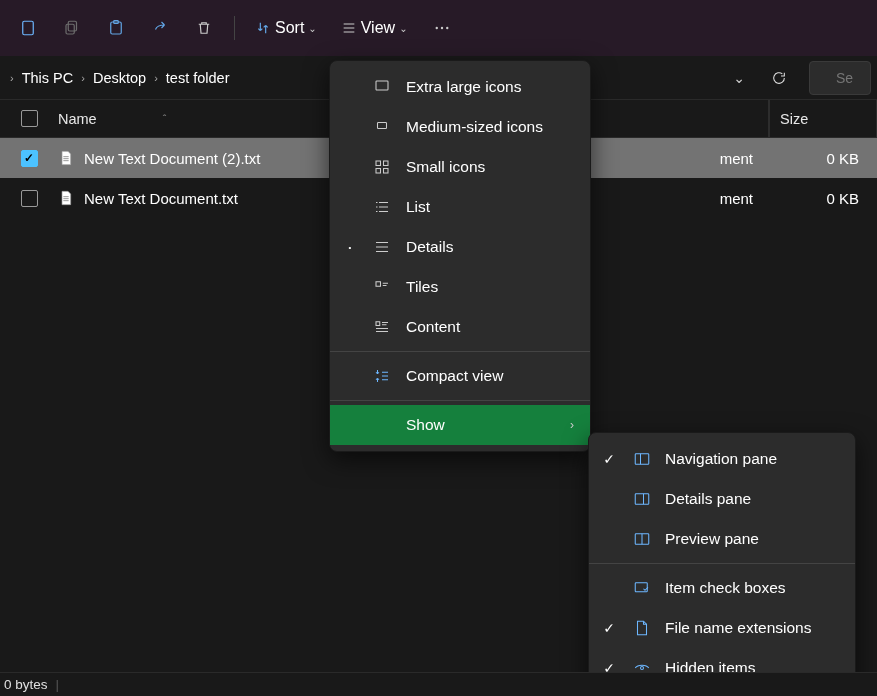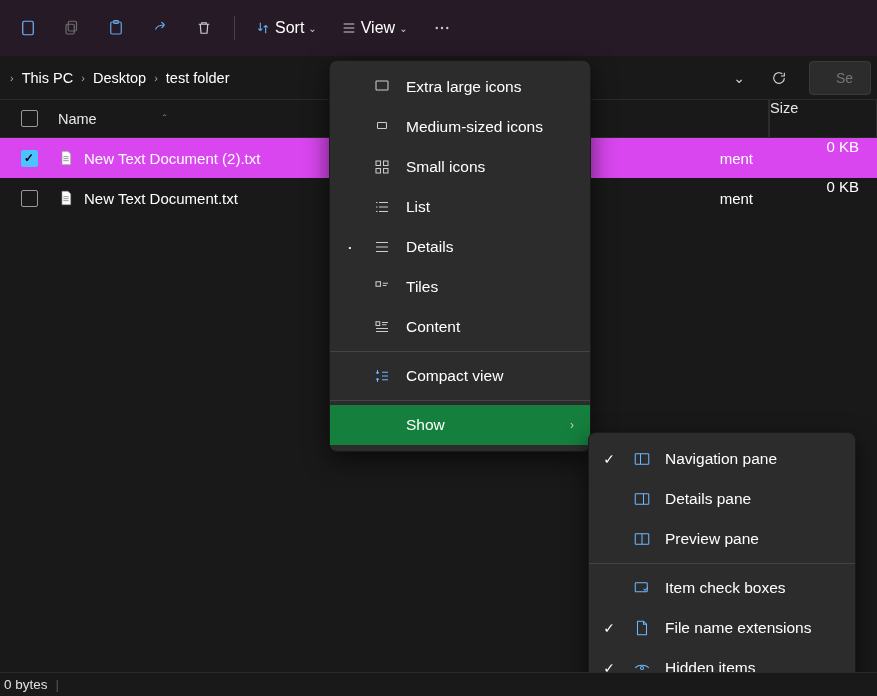--- a/index.html
+++ b/index.html
@@ -14,24 +14,24 @@
   .crumb { padding:6px 6px; border-radius:3px; }
   .crumb-sep { color:#aaa; font-size:11px; padding:0 2px; }
   .addr-right { display:flex; align-items:center; gap:0; padding-right:6px; }
   .addr-btn { width:40px; height:34px; display:flex; align-items:center; justify-content:center; border-radius:3px; }
   .searchbox { width:62px; height:34px; margin-left:10px; background:#2c2c2c; border:1px solid #3a3a3a; border-radius:4px; display:flex; align-items:center; padding:0 8px; gap:18px; overflow:hidden; }
   .searchbox input { background:transparent; border:none; outline:none; color:#ccc; font-size:14px; width:30px; }
   .headerrow { display:flex; align-items:center; height:38px; font-size:14.5px; color:#e8e8e8; border-bottom:1px solid #2a2a2a; }
   .col-check { width:58px; display:flex; align-items:center; justify-content:center; }
   .col-name { flex:1; display:flex; align-items:center; gap:10px; border-right:1px solid #2d2d2d; height:100%; padding-left:0; }
   .col-name .sort-chev { margin-left:56px; font-size:11px; color:#888; }
-  .col-size { width:108px; text-align:left; border-left:1px solid #2d2d2d; border-right:1px solid #2d2d2d; height:100%; display:flex; align-items:flex-start; }
+  .col-size { width:108px; text-align:left; padding-left:10px; border-left:1px solid #2d2d2d; border-right:1px solid #2d2d2d; height:100%; display:flex; align-items:center; }
   .filerow { display:flex; align-items:center; height:40px; font-size:15px; padding-right:8px; }
   .filerow .col-size { justify-content:flex-end; padding-right:10px; border:none; }
-  .filerow.selected { background:#d946ef; }
+  .filerow.selected { background:#737373; }
   .filerow .fc { width:58px; display:flex; justify-content:center; }
   .chk { width:17px; height:17px; border:1.5px solid #999; border-radius:2px; display:flex; align-items:center; justify-content:center; }
   .chk.on { background:#4cc2ff; border-color:#4cc2ff; }
   .chk.on::after { content:"✓"; color:#000; font-size:12px; font-weight:bold; }
   .fname { flex:1; display:flex; align-items:center; gap:10px; }
   .ftype { width:100px; }
   .menu { position:absolute; background:#2c2c2c; border:1px solid #1a1a1a; border-radius:8px; box-shadow:0 8px 24px rgba(0,0,0,0.6); padding:6px 0; font-size:15.5px; }
   .menu1 { left:329px; top:60px; width:262px; }
   .menu2 { left:588px; top:432px; width:268px; }
   .mitem { display:flex; align-items:center; height:40px; padding:0 16px 0 12px; gap:14px; position:relative; }

